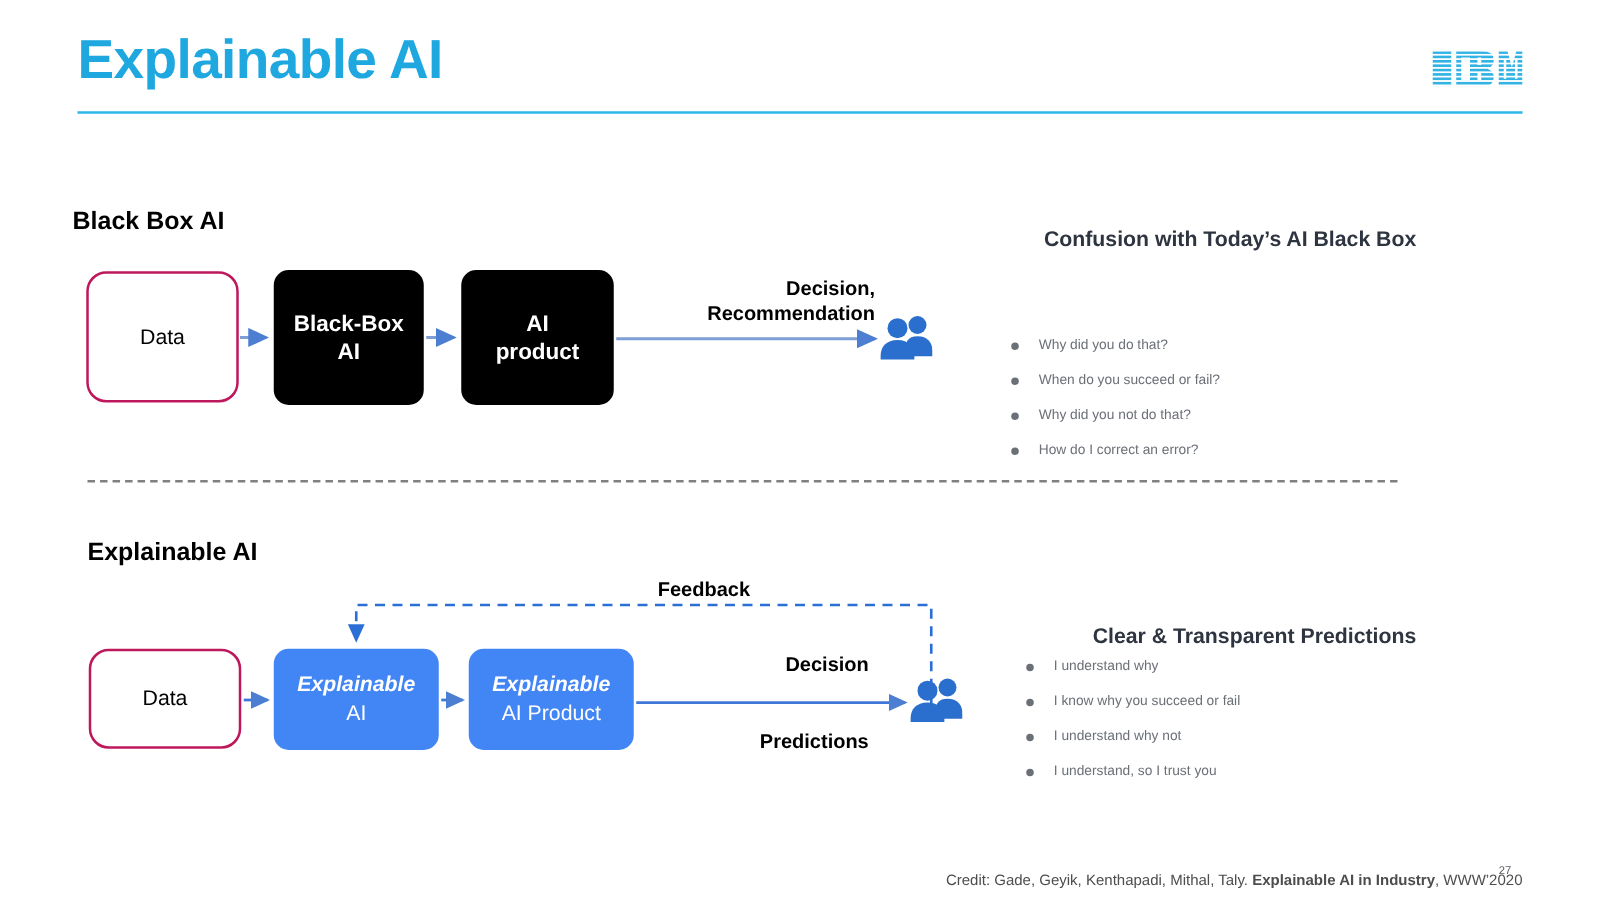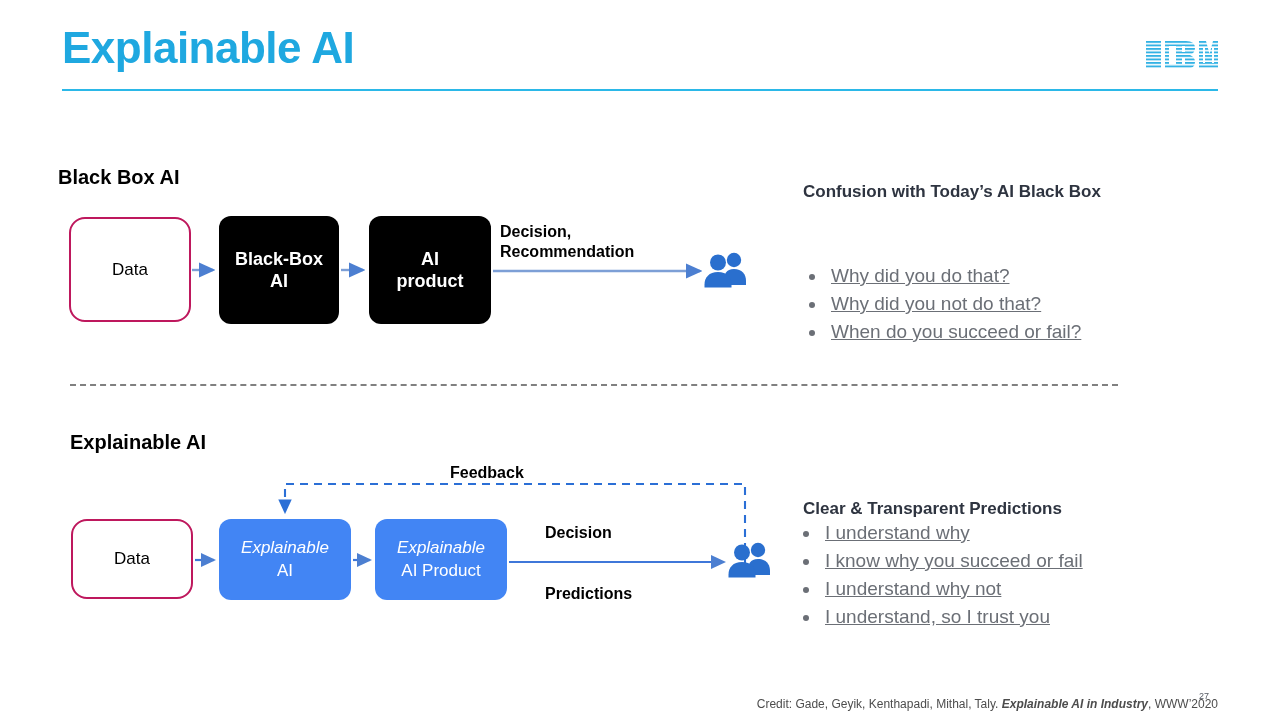--- a/index.html
+++ b/index.html
@@ -85,21 +85,21 @@
     font-weight: bold;
     line-height: 1.25;
   }
   .box-blue {
     background: #4285F4;
     border-radius: 12px;
     color: #ffffff;
     font-size: 17px;
     line-height: 1.3;
   }
-  .ital { font-style: italic; }
+  .ital { font-style: italic; font-weight: bold; }
 
   
   #box-data-1      { left: 69px;  top: 217px; width: 122px; height: 105px; }
   #box-blackbox-ai { left: 219px; top: 216px; width: 120px; height: 108px; }
   #box-ai-product  { left: 369px; top: 216px; width: 122px; height: 108px; }
 
   
   #box-data-2          { left: 71px;  top: 519px; width: 122px; height: 80px; }
   #box-explainable-ai  { left: 219px; top: 519px; width: 132px; height: 81px; }
   #box-explainable-prod{ left: 375px; top: 519px; width: 132px; height: 81px; }
@@ -111,21 +111,21 @@
     width: 1280px; height: 720px;
     pointer-events: none;
   }
 
   
   .flow-label {
     position: absolute;
     font-size: 16px;
     font-weight: bold;
     color: #000000;
-    text-align: left;
+    text-align: right;
     line-height: 1.25;
     white-space: pre-line;
   }
   #label-decision-rec { left: 500px; top: 222px; width: 200px; }
   #label-feedback     { left: 450px; top: 463px; width: 150px; }
   #label-decision     { left: 545px; top: 523px; width: 150px; }
   #label-explanation  { left: 545px; top: 584px; width: 150px; }
 
   
   .people-icon { position: absolute; }
@@ -142,40 +142,40 @@
     border-top: 2px dashed #808080;
   }
 
   
   .col-title {
     position: absolute;
     font-size: 17px;
     font-weight: bold;
     color: #2E3440;
     line-height: 1.55;
+    text-align: right;
   }
   #title-confusion { left: 803px; top: 179px; width: 330px; }
   #title-clear     { left: 803px; top: 465px; width: 330px; margin-top: 31px; }
 
   .bullet-list {
     position: absolute;
     list-style: none;
     margin: 0;
     padding: 0;
   }
   #bullets-confusion { left: 803px; top: 262px; width: 340px; }
-  #bullets-clear     { left: 797px; top: 519px; width: 340px; }
+  #bullets-clear     { left: 815px; top: 519px; width: 340px; }
   .bullet-list li {
     position: relative;
     padding-left: 28px;
-    font-size: 19px;
+    font-size: 11px;
     color: #6B6F76;
     line-height: 28px;
     white-space: nowrap;
-    text-decoration: underline;
   }
   .bullet-list li::before {
     content: "";
     position: absolute;
     left: 6px;
     top: 12px;
     width: 6px;
     height: 6px;
     border-radius: 50%;
     background: #6B6F76;
@@ -185,21 +185,21 @@
   #credit {
     position: absolute;
     left: 0;
     right: 62px;
     top: 697px;
     text-align: right;
     font-size: 12px;
     color: #4D4D4D;
     white-space: nowrap;
   }
-  #credit .ref { font-style: italic; font-weight: bold; }
+  #credit .ref { font-weight: bold; }
   #page-number {
     position: absolute;
     left: 1199px;
     top: 691px;
     font-size: 9px;
     color: #555a63;
   }
 </style>
 </head>
 <body>
@@ -311,22 +311,23 @@
       <circle cx="14" cy="12.5" r="8"></circle>
       <path d="M14 22 C23 22 27.5 27.5 27.5 34.5 L27.5 37.5 L0.5 37.5 L0.5 34.5 C0.5 27.5 5 22 14 22 Z"></path>
     </g>
   </svg>
 
   <div id="divider"></div>
 
   <div class="col-title" id="title-confusion">Confusion with Today’s AI Black Box</div>
   <ul class="bullet-list" id="bullets-confusion">
     <li>Why did you do that?</li>
+    <li>When do you succeed or fail?</li>
     <li>Why did you not do that?</li>
-    <li>When do you succeed or fail?</li>
+    <li>How do I correct an error?</li>
   </ul>
 
   <div class="col-title" id="title-clear">Clear &amp; Transparent Predictions</div>
   <ul class="bullet-list" id="bullets-clear">
     <li>I understand why</li>
     <li>I know why you succeed or fail</li>
     <li>I understand why not</li>
     <li>I understand, so I trust you</li>
   </ul>
 

